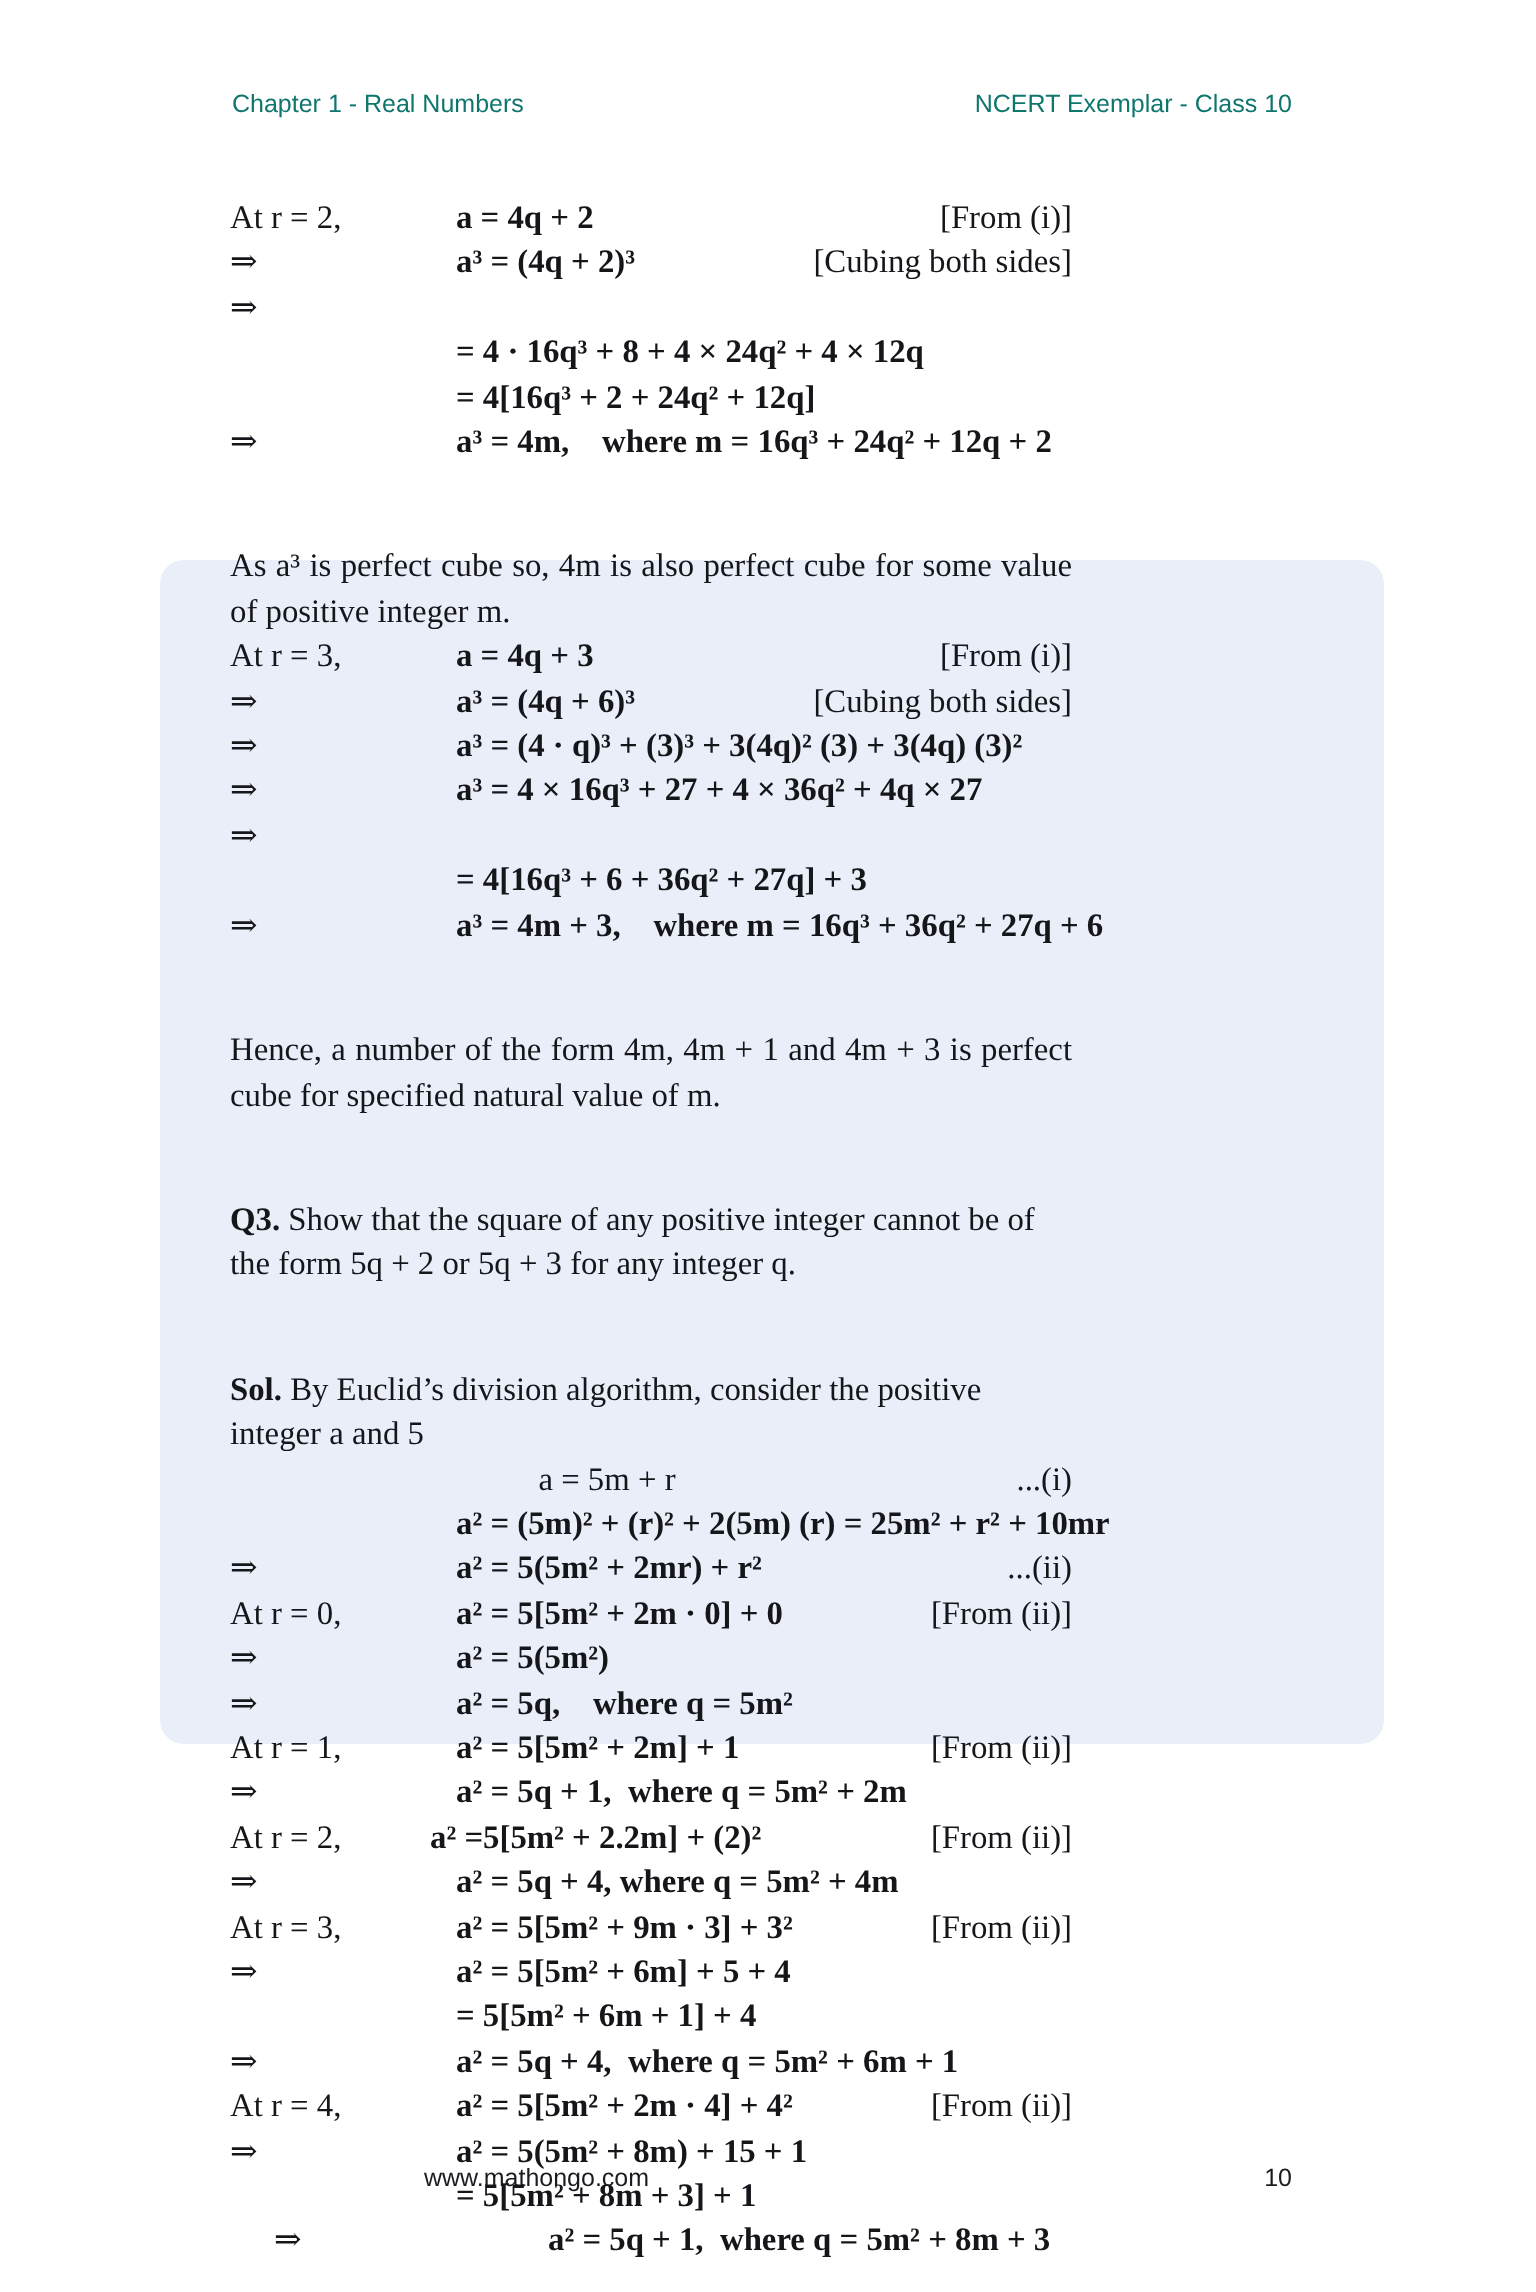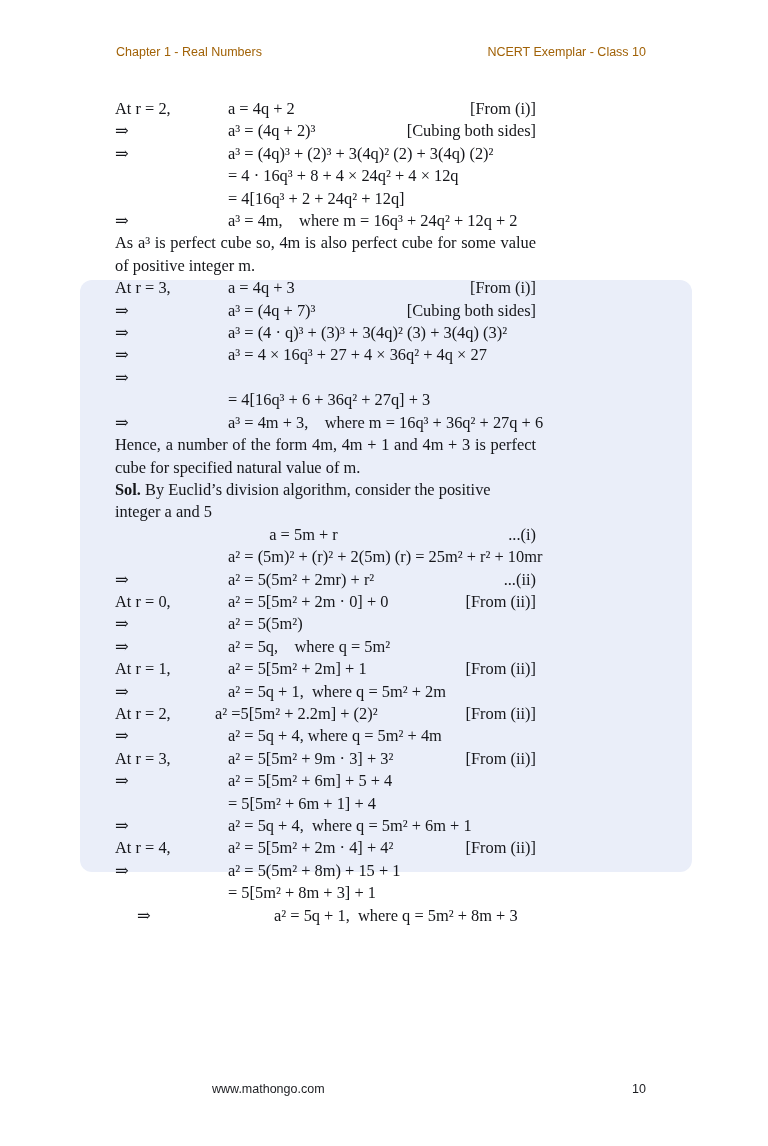--- a/index.html
+++ b/index.html
@@ -60,21 +60,21 @@
   
   .header {
     position: absolute;
     left: 116px;
     top: 45px;
     width: 530px;
     display: flex;
     justify-content: space-between;
     font-family: "Liberation Sans", "DejaVu Sans", sans-serif;
     font-size: 12.5px;
-    color: #a16207;
+    color: #0f766e;
     z-index: 3;
   }
 
   
   .highlight {
     position: absolute;
     left: 80px;
     top: 280px;
     width: 612px;
     height: 592px;
@@ -101,33 +101,35 @@
     min-height: 22.4px;
   }
   .row .lab {
     width: 113px;
     flex: 0 0 113px;
     white-space: nowrap;
   }
   .row .eq {
     flex: 1 1 auto;
     white-space: nowrap;
+    font-weight: bold;
   }
   .row .note {
     flex: 0 0 auto;
     white-space: nowrap;
     text-align: left;
   }
   .row.shift-eq .lab { flex: 0 0 100px; width: 100px; }
   .row.deep .lab { flex: 0 0 137px; width: 137px; padding-left: 22px; }
 
   .para {
     padding: 0 76px 0 115px;
     text-align: justify;
     text-justify: inter-word;
+    margin-top: 40px;
   }
   .para.nojust { text-align: left; }
 
   .centered {
     position: relative;
     padding: 0 76px 0 115px;
   }
   .centered .ctr {
     display: block;
     text-align: center;
@@ -182,21 +184,20 @@
         <span class="eq">a = 4q + 2</span>
         <span class="note">[From (i)]</span>
       </div>
       <div class="row">
         <span class="lab">⇒</span>
         <span class="eq">a³ = (4q + 2)³</span>
         <span class="note">[Cubing both sides]</span>
       </div>
       <div class="row">
         <span class="lab">⇒</span>
-        <span class="eq">a³ = (4q)³ + (2)³ + 3(4q)² (2) + 3(4q) (2)²</span>
         <span class="note"></span>
       </div>
       <div class="row">
         <span class="lab"></span>
         <span class="eq">= 4 · 16q³ + 8 + 4 × 24q² + 4 × 12q</span>
         <span class="note"></span>
       </div>
       <div class="row">
         <span class="lab"></span>
         <span class="eq">= 4[16q³ + 2 + 24q² + 12q]</span>
@@ -212,21 +213,21 @@
     <div class="para">As a³ is perfect cube so, 4m is also perfect cube for some value of positive integer m.</div>
 
     <div>
       <div class="row">
         <span class="lab">At r = 3,</span>
         <span class="eq">a = 4q + 3</span>
         <span class="note">[From (i)]</span>
       </div>
       <div class="row">
         <span class="lab">⇒</span>
-        <span class="eq">a³ = (4q + 7)³</span>
+        <span class="eq">a³ = (4q + 6)³</span>
         <span class="note">[Cubing both sides]</span>
       </div>
       <div class="row">
         <span class="lab">⇒</span>
         <span class="eq">a³ = (4 · q)³ + (3)³ + 3(4q)² (3) + 3(4q) (3)²</span>
         <span class="note"></span>
       </div>
       <div class="row">
         <span class="lab">⇒</span>
         <span class="eq">a³ = 4 × 16q³ + 27 + 4 × 36q² + 4q × 27</span>
@@ -243,20 +244,24 @@
       </div>
       <div class="row">
         <span class="lab">⇒</span>
         <span class="eq">a³ = 4m + 3, where m = 16q³ + 36q² + 27q + 6</span>
         <span class="note"></span>
       </div>
     </div>
 
     <div class="para">Hence, a number of the form 4m, 4m + 1 and 4m + 3 is perfect cube for specified natural value of m.</div>
 
+    <div class="para nojust">
+      <b>Q3.</b>
+      <span>Show that the square of any positive integer cannot be of the form 5q + 2 or 5q + 3 for any integer q.</span>
+    </div>
 
     <div class="para nojust">
       <b>Sol.</b>
       <span>By Euclid’s division algorithm, consider the positive integer a  and 5</span>
     </div>
 
     <div class="centered">
       <span class="ctr">a = 5m + r</span>
       <span class="tag">...(i)</span>
     </div>

